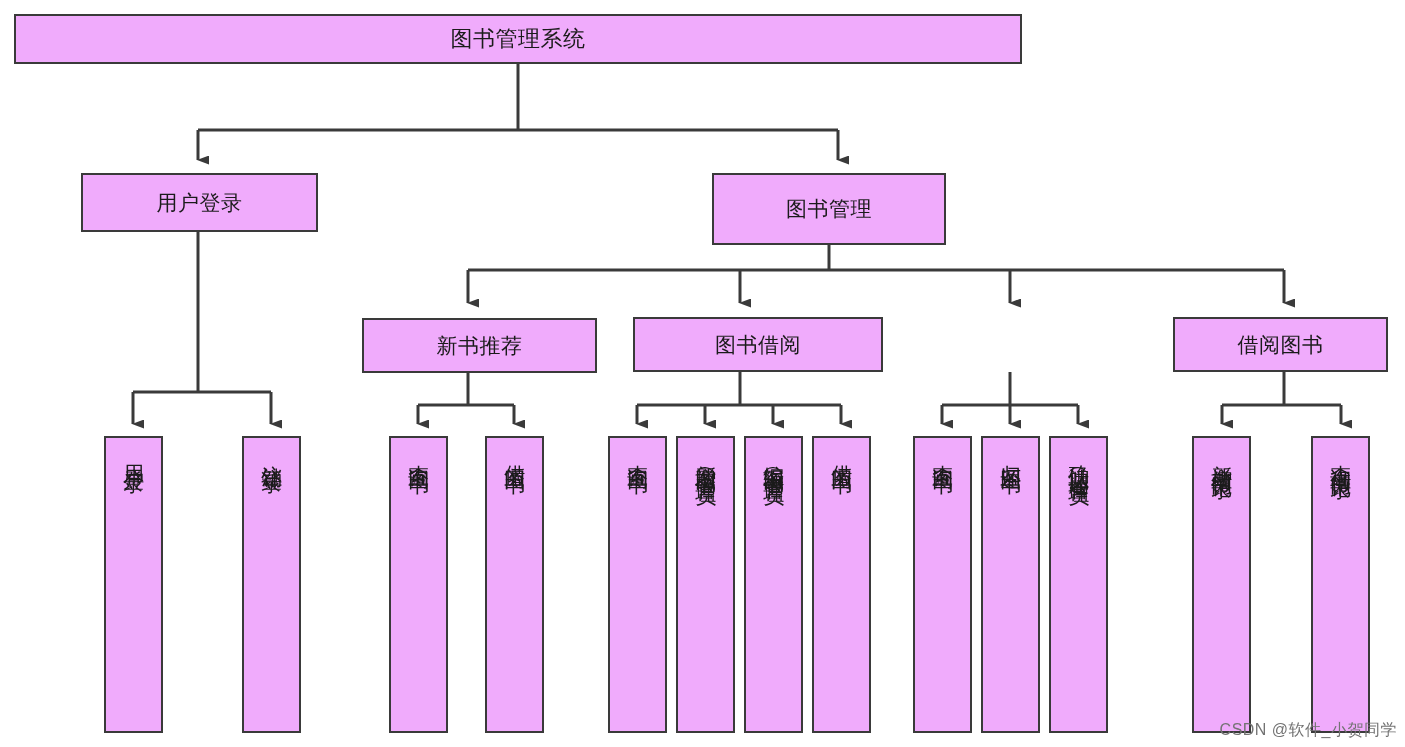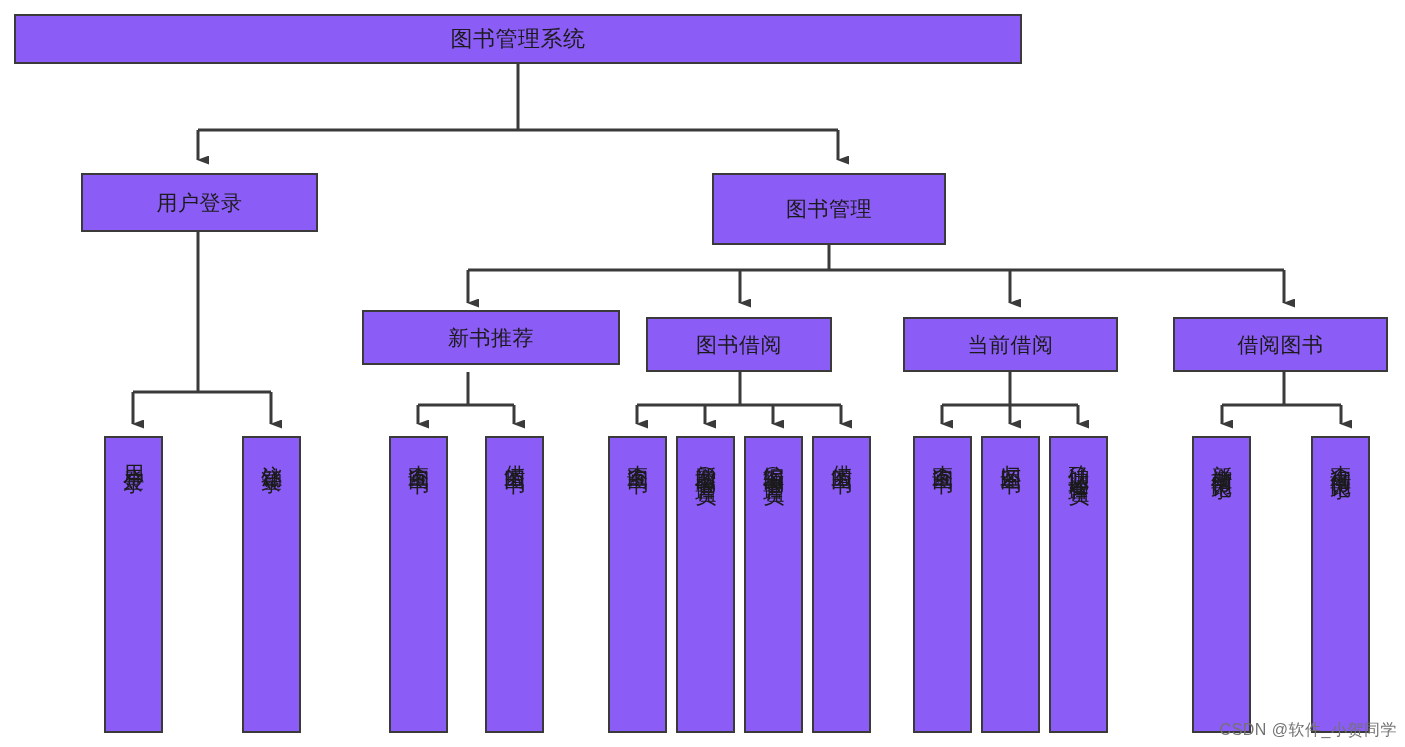--- a/index.html
+++ b/index.html
@@ -23,21 +23,21 @@
     left: 0;
     top: 0;
     width: 1405px;
     height: 747px;
     pointer-events: none;
   }
   .node {
     position: absolute;
     box-sizing: border-box;
     border: 2px solid #3a3a3a;
-    background: #8b5cf6;
+    background: #f0abfc;
     display: flex;
     align-items: center;
     justify-content: center;
     color: #1b1b1b;
   }
   .node.horiz {
     font-size: 21px;
     letter-spacing: 0.5px;
   }
   .node.vert {
@@ -120,23 +120,22 @@
       <path d="M1222,405 L1222,424" marker-end="url(#arw)"></path>
       <path d="M1341,405 L1341,424" marker-end="url(#arw)"></path>
     </g>
   </svg>
 
   <div class="node horiz root" style="left:14px; top:14px; width:1008px; height:50px;">图书管理系统</div>
 
   <div class="node horiz" style="left:81px; top:173px; width:237px; height:59px;">用户登录</div>
   <div class="node horiz" style="left:712px; top:173px; width:234px; height:72px;">图书管理</div>
 
-  <div class="node horiz" style="left:362px; top:310px; width:258px; height:55px;">新书推荐</div>
-  <div class="node horiz" style="left:646px; top:317px; width:186px; height:55px;">图书借阅</div>
-  <div class="node horiz" style="left:903px; top:317px; width:215px; height:55px;">当前借阅</div>
+  <div class="node horiz" style="left:362px; top:318px; width:235px; height:55px;">新书推荐</div>
+  <div class="node horiz" style="left:633px; top:317px; width:250px; height:55px;">图书借阅</div>
   <div class="node horiz" style="left:1173px; top:317px; width:215px; height:55px;">借阅图书</div>
 
   <div class="node vert" style="left:104px; top:436px; width:59px; height:297px;">
     <span class="vtext">用户登录</span>
   </div>
   <div class="node vert" style="left:242px; top:436px; width:59px; height:297px;">
     <span class="vtext">注销登录</span>
   </div>
 
   <div class="node vert" style="left:389px; top:436px; width:59px; height:297px;">

